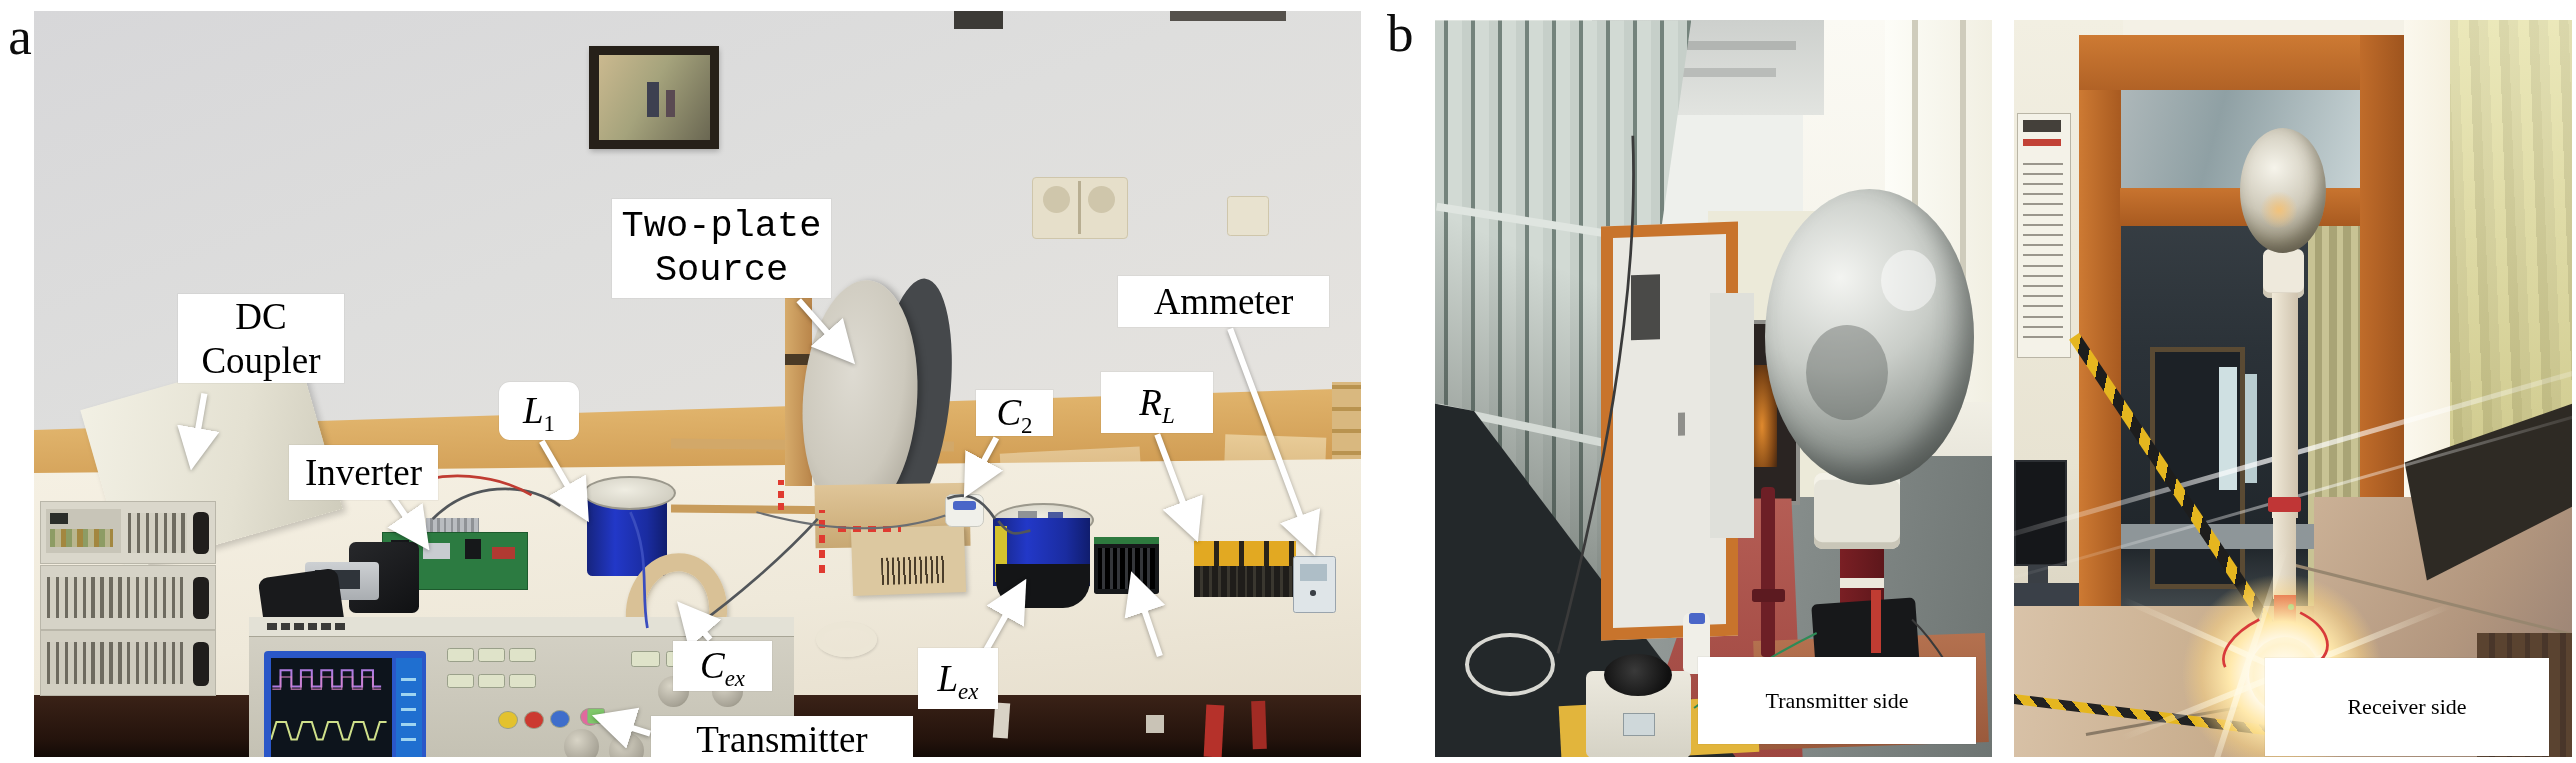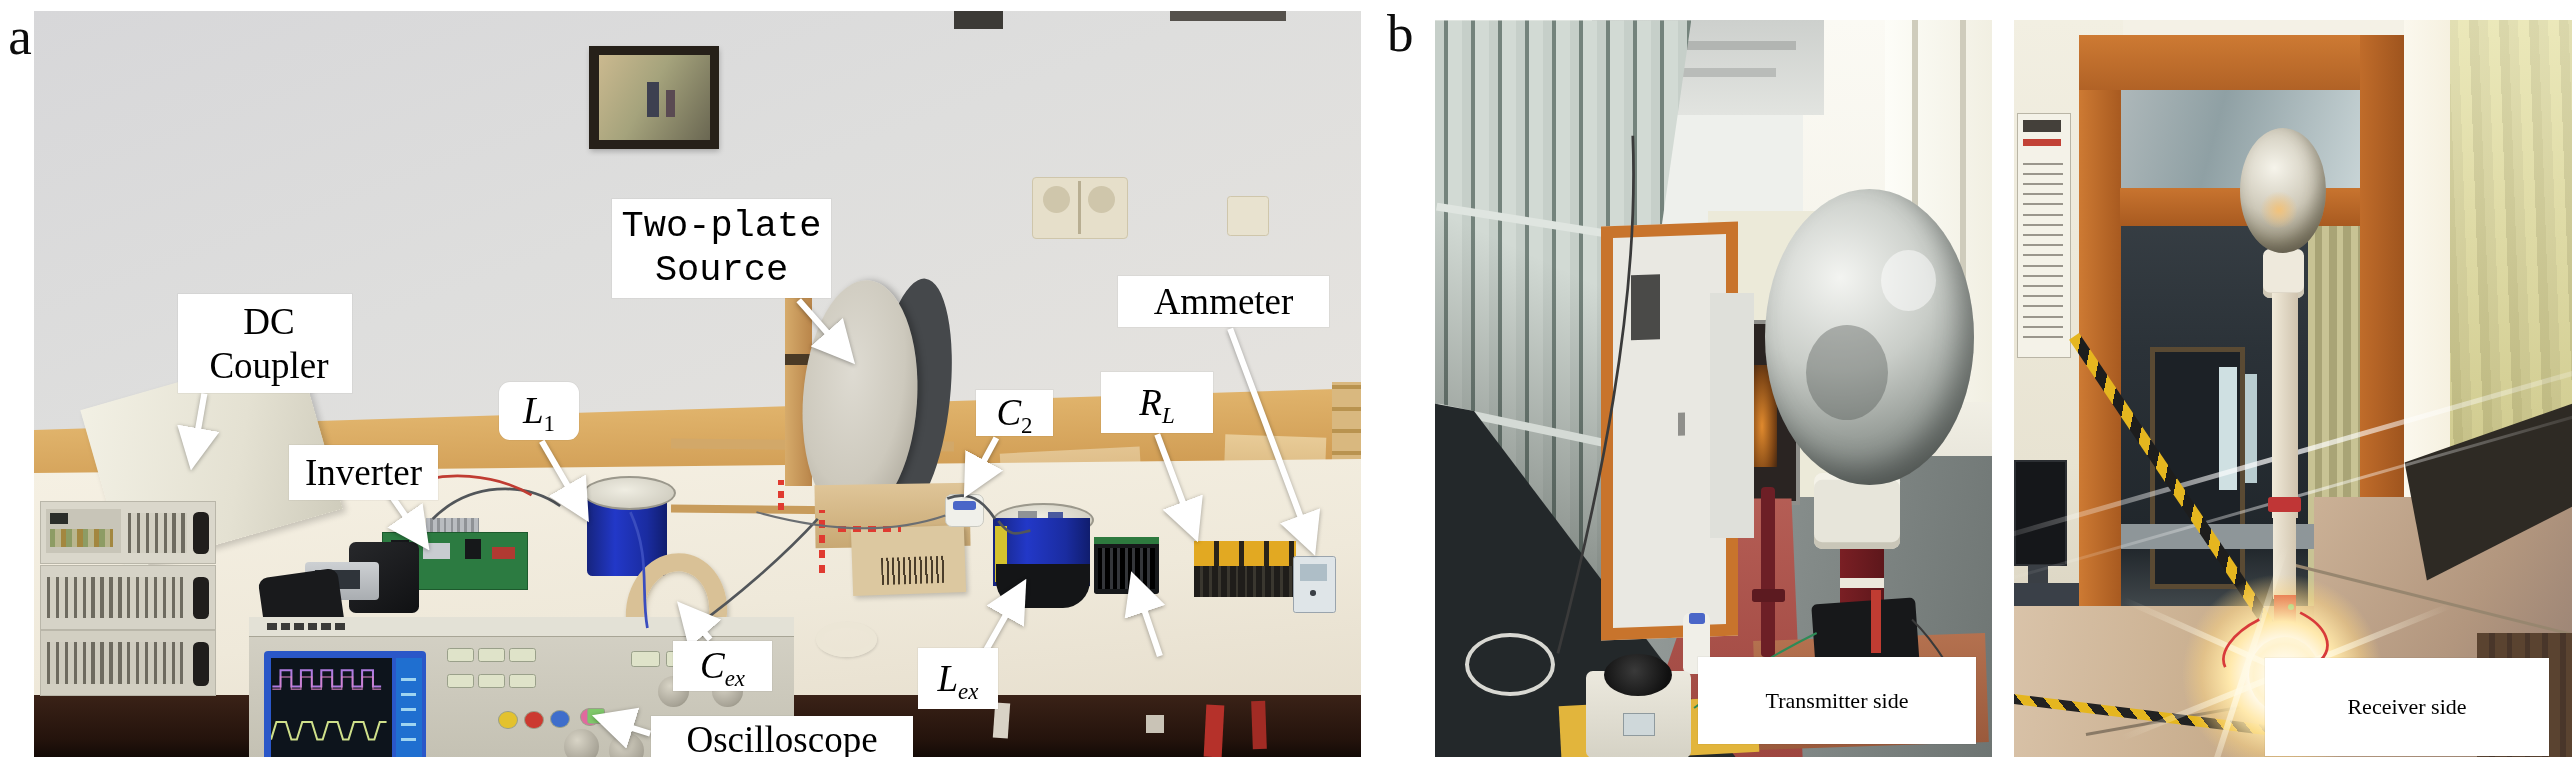--- a/index.html
+++ b/index.html
@@ -217,21 +217,21 @@
         <path d="M1412,626 L1372,700" marker-end="url(#ah)"></path>
         <path d="M1648,621 L1702,764" marker-end="url(#ah)"></path>
         <path d="M1755,466 L1874,784" marker-end="url(#ah)"></path>
         <path d="M992,922 L954,878" marker-end="url(#ah)"></path>
         <path d="M1392,946 L1448,847" marker-end="url(#ah)"></path>
         <path d="M1652,946 L1615,837" marker-end="url(#ah)"></path>
         <path d="M904,1060 L834,1038" marker-end="url(#ah)"></path>
       </g>
     </svg>
 
-    <div class="lbl" style="left:144px;top:283px;width:166px;height:99px;padding-left:8px;">
+    <div class="lbl" style="left:144px;top:283px;width:166px;height:89px;">
       <span>
           <span style="display:block;">DC</span>
           <span style="display:block;">Coupler</span>
         </span>
     </div>
     <div class="lbl" style="left:255px;top:405px;width:149px;height:55px;margin-top:29px;">
       <span>Inverter</span>
     </div>
     <div class="lbl" style="left:465px;top:371px;width:80px;height:58px;border-radius:11px;">
       <span class="ital"><span>L</span><sub style="font-style:normal;">1</sub></span>
@@ -251,21 +251,21 @@
     <div class="lbl" style="left:1084px;top:265px;width:211px;height:51px;">
       <span>Ammeter</span>
     </div>
     <div class="lbl" style="left:639px;top:630px;width:99px;height:50px;">
       <span class="ital"><span>C</span><sub>ex</sub></span>
     </div>
     <div class="lbl" style="left:884px;top:637px;width:80px;height:61px;">
       <span class="ital"><span>L</span><sub>ex</sub></span>
     </div>
     <div class="lbl" style="left:617px;top:705px;width:262px;height:48px;">
-      <span>Oscilloscope</span>
+      <span>Transmitter</span>
     </div>
   </figure>
 
   <figure class="ph" style="left:1435px;top:20.4px;width:557px;height:737px;margin:0;background:#eef0ec;">
 
     <div class="e" style="left:368px;top:0;width:189px;height:737px;background:linear-gradient(180deg,#fbfaf4 0%,#f3f1e7 50%,#d9d6c9 75%,#b9b6aa 100%);"></div>
     <div class="e" style="left:450px;top:0;width:107px;height:382px;background:linear-gradient(90deg,#fdfdf8,#f1efe2);"></div>
     <div class="e" style="left:477px;top:0;width:5.5px;height:368px;background:#cfccbc;"></div>
     <div class="e" style="left:525px;top:0;width:5.5px;height:354px;background:#cfccbc;"></div>
     <div class="e" style="left:393px;top:230px;width:24.5px;height:63px;background:#cc3b31;border-radius:2px;">

